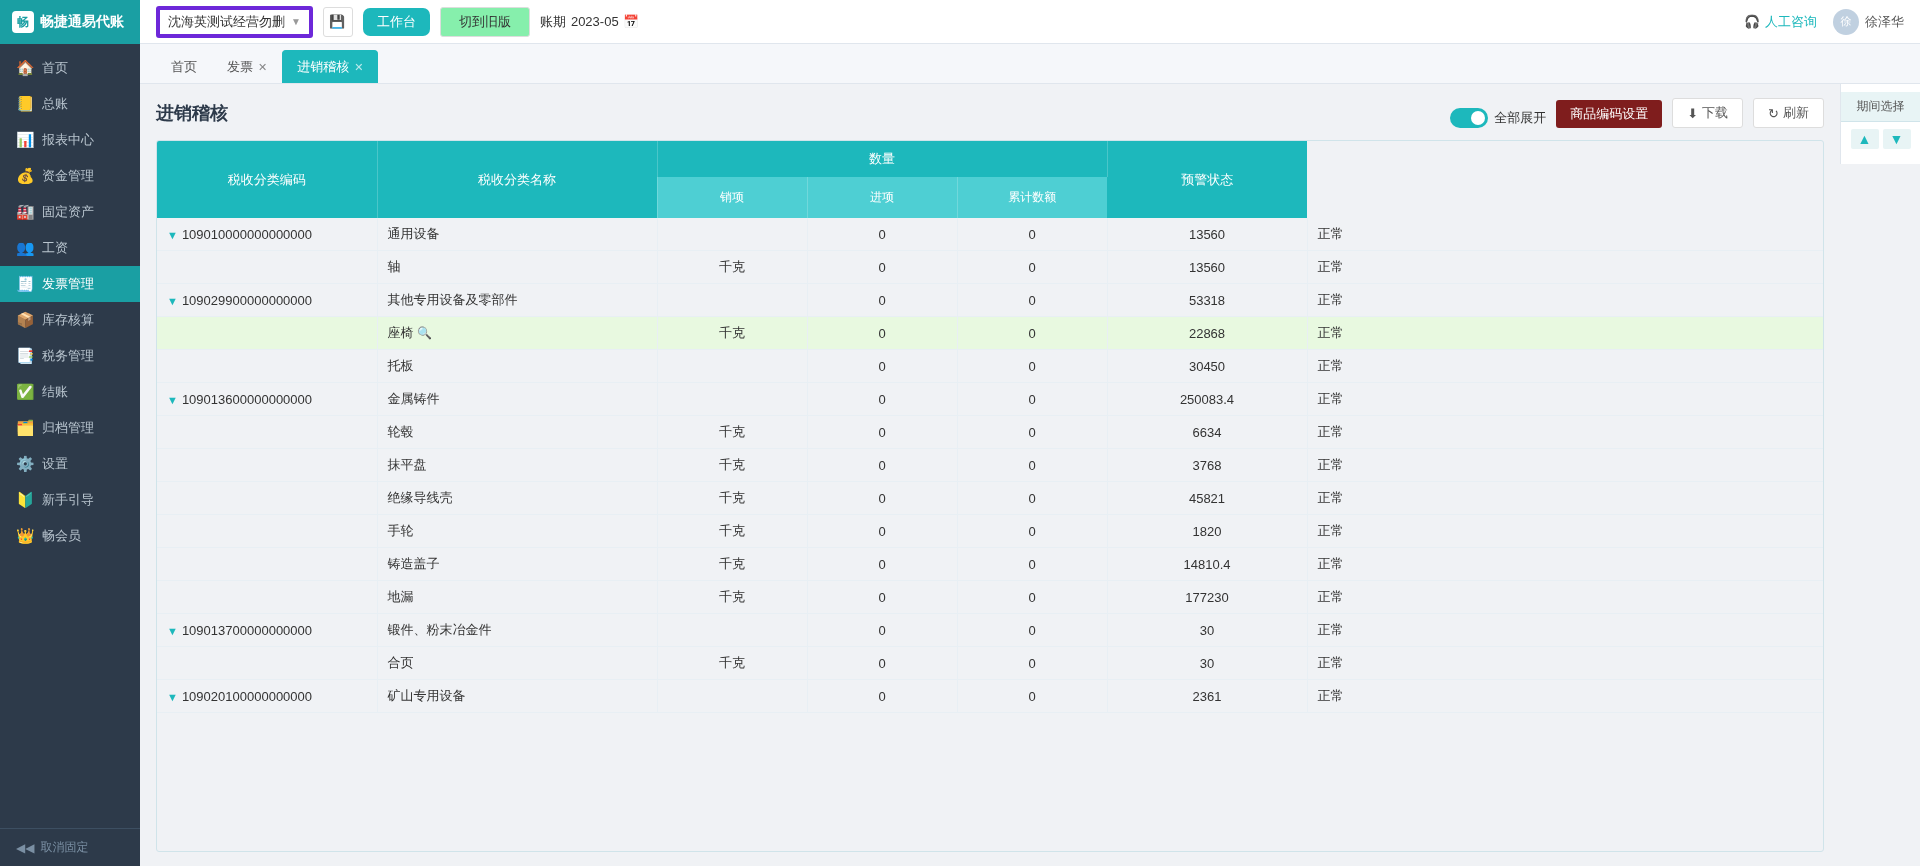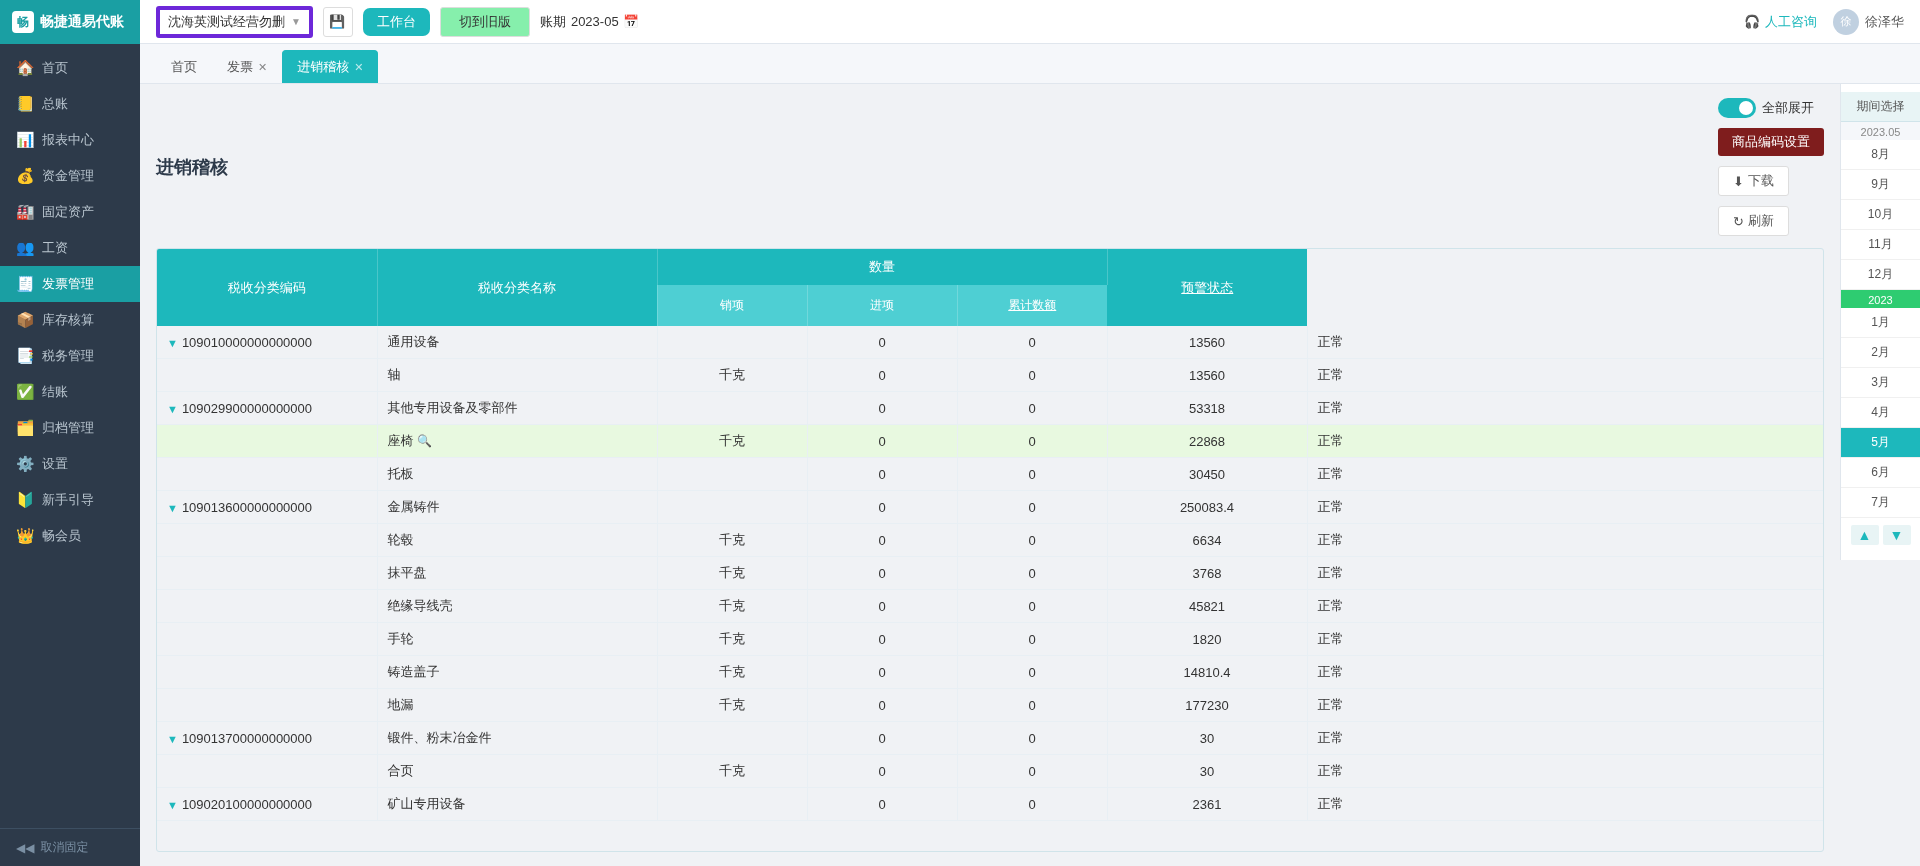--- a/index.html
+++ b/index.html
@@ -128,21 +128,21 @@
     
     .content-area { flex: 1; display: flex; overflow: hidden; }
 
     
     .page-content { flex: 1; padding: 14px 16px; overflow: hidden; display: flex; flex-direction: column; }
     .page-header {
       display: flex; align-items: center; justify-content: space-between;
       margin-bottom: 12px;
     }
     .page-title { font-size: 18px; font-weight: bold; color: #2d3a4a; }
-    .page-actions { display: flex; align-items: flex-start; gap: 10px; flex-direction: column; }
+    .page-actions { display: flex; align-items: flex-end; gap: 10px; }
     .toggle-group { display: flex; align-items: center; gap: 6px; font-size: 13px; color: #333; }
     .toggle-switch {
       width: 38px; height: 20px;
       background: #1db8bc;
       border-radius: 10px;
       position: relative;
       cursor: pointer;
       display: flex; align-items: center;
     }
     .toggle-switch::after {
@@ -166,21 +166,21 @@
     table { width: 100%; border-collapse: collapse; min-width: 900px; }
     thead tr { background: #1db8bc; color: #fff; }
     thead th {
       padding: 9px 10px;
       text-align: center;
       font-weight: normal;
       font-size: 13px;
       border-right: 1px solid rgba(255,255,255,0.2);
       white-space: nowrap;
     }
-    thead th:last-child { border-right: none; text-decoration: underline; }
+    thead th:last-child { border-right: none; }
     tbody tr { border-bottom: 1px solid #e8eff4; }
     tbody tr.highlighted { background: #e8f9e0; }
     tbody td {
       padding: 7px 10px;
       color: #333;
       font-size: 13px;
       border-right: 1px solid #e8eff4;
       white-space: nowrap;
     }
     tbody td:last-child { border-right: none; }
@@ -537,38 +537,20 @@
         <td>正常</td>
       </tr>
             </tbody>
         </table>
       </div>
     </div>
 
     <div class="right-panel-wrap" style="position:relative;">
       <div class="right-panel">
         <div class="rp-header">期间选择</div>
-        <div class="rp-months">
-
-          <div class="rp-year-label">2023.05</div>
-          <div class="rp-month-item">8月</div>
-          <div class="rp-month-item">9月</div>
-          <div class="rp-month-item">10月</div>
-          <div class="rp-month-item">11月</div>
-          <div class="rp-month-item">12月</div>
-
-          <div class="rp-year-label" style="background:#2ecc71; color:#fff;">2023</div>
-          <div class="rp-month-item">1月</div>
-          <div class="rp-month-item">2月</div>
-          <div class="rp-month-item">3月</div>
-          <div class="rp-month-item">4月</div>
-          <div class="rp-month-item active">5月</div>
-          <div class="rp-month-item">6月</div>
-          <div class="rp-month-item">7月</div>
-        </div>
         <div class="rp-nav-row">
           <button class="rp-nav-btn">▲</button>
           <button class="rp-nav-btn">▼</button>
         </div>
       </div>
     </div>
   </div>
 </div>
 
 </body></html>

